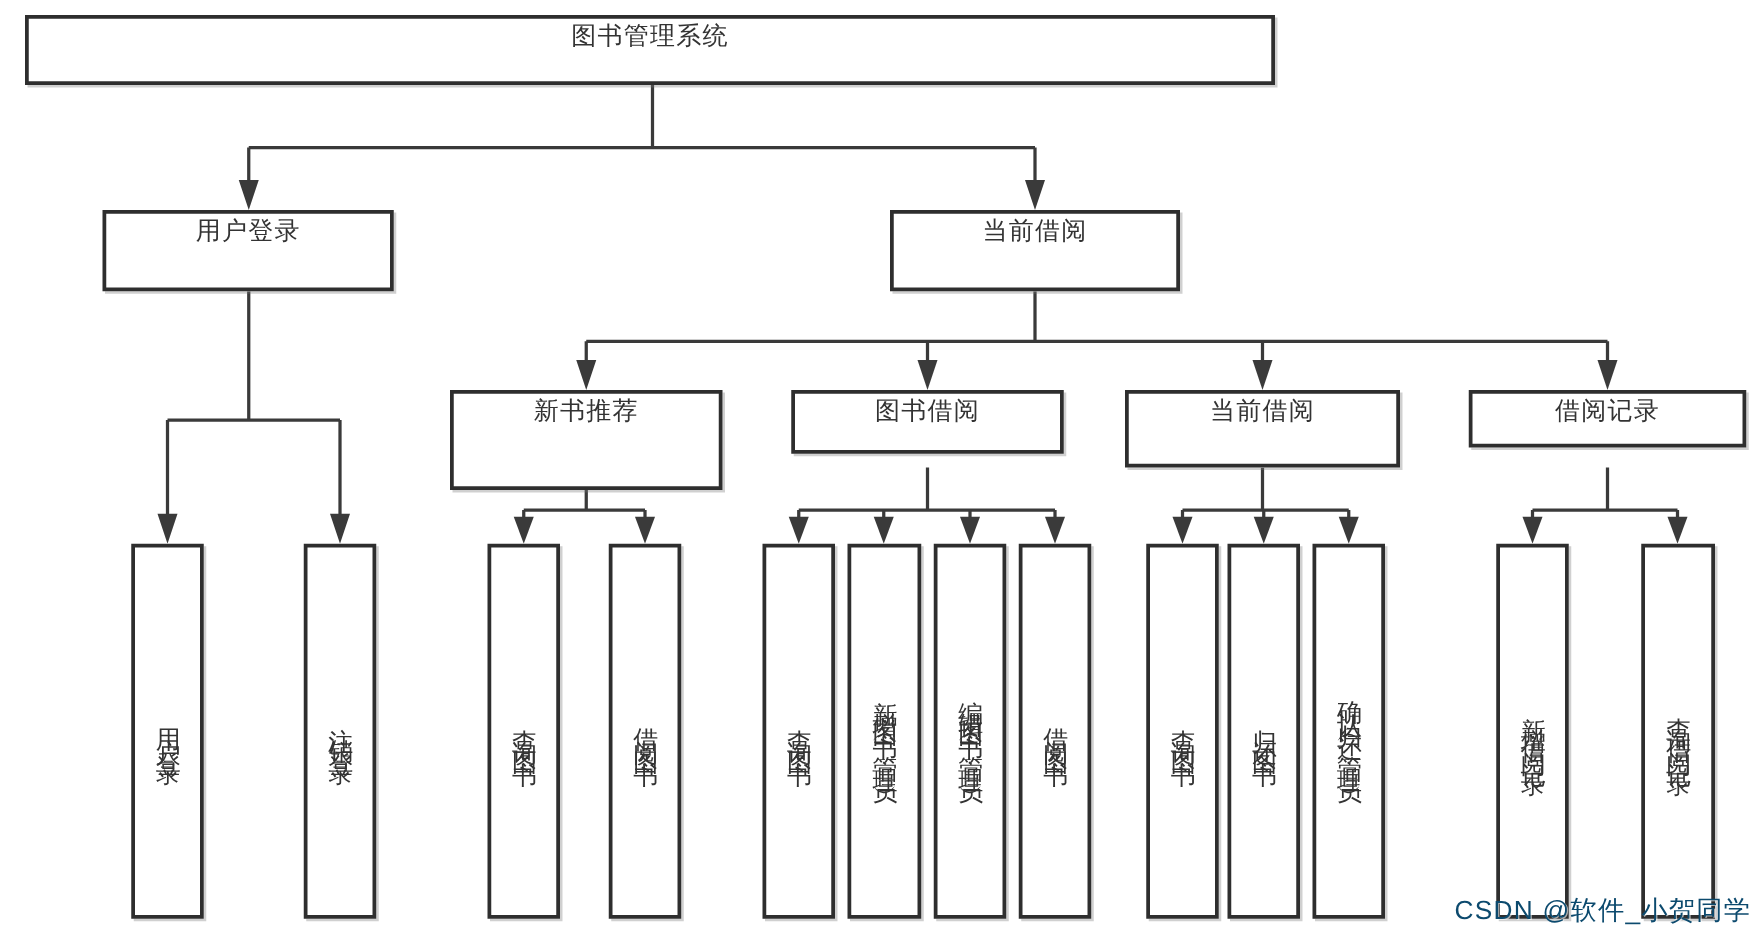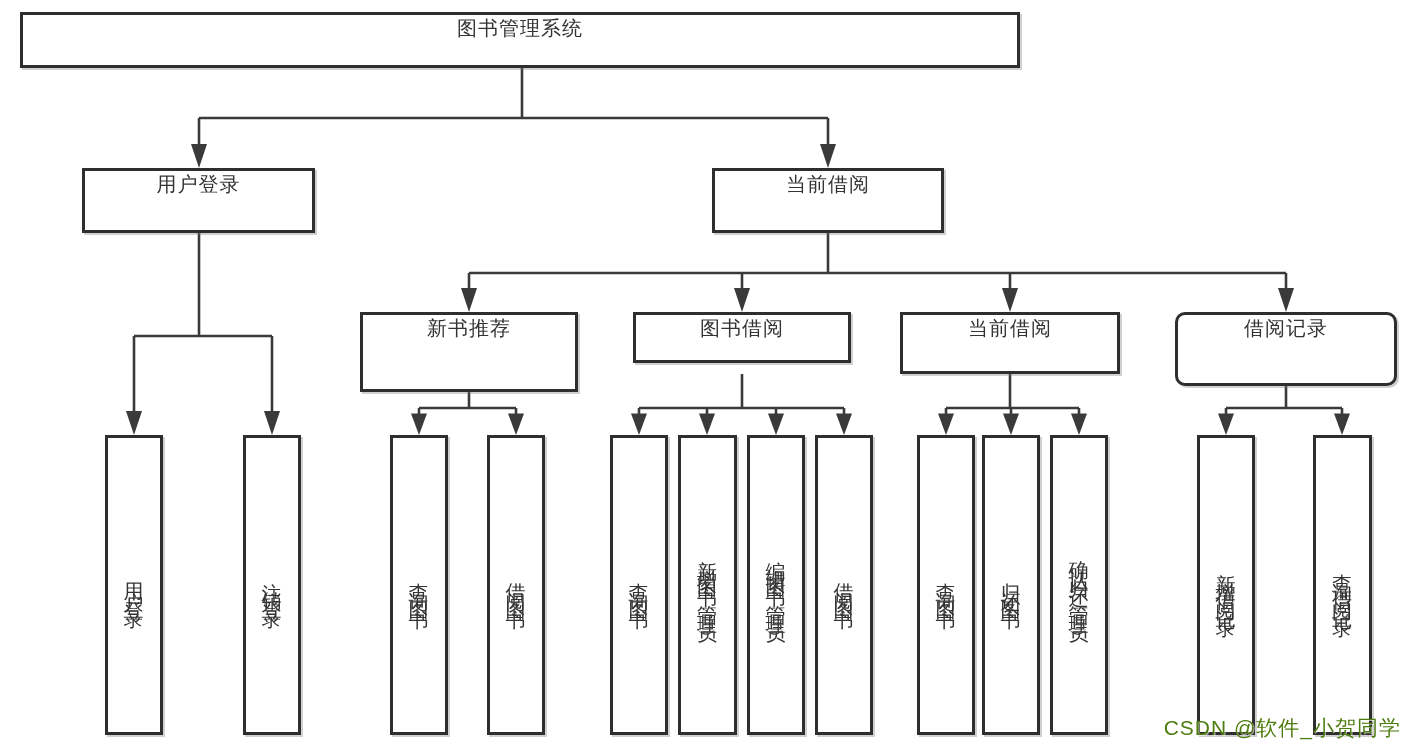--- a/index.html
+++ b/index.html
@@ -22,21 +22,21 @@
     top:435px; height:300px; width:58px;
     box-shadow:2px 2px 0 rgba(120,120,120,0.35);
   }
   .vtext {
     writing-mode:vertical-rl; text-orientation:mixed;
     font-size:20px; color:#333333; letter-spacing:9px; line-height:1;
     white-space:nowrap;
   }
   .watermark {
     position:absolute; top:714px; right:4px;
-    font-size:21px; color:#4d7c0f; letter-spacing:1px;
+    font-size:21px; color:#0c4a6e; letter-spacing:1px;
     text-shadow:1px 1px 0 rgba(255,255,255,0.6);
   }
 </style>
 </head>
 <body>
 
 <div id="stage">
 
   <svg id="wires" viewBox="0 0 1405 747" xmlns="http://www.w3.org/2000/svg">
       <line x1="522" y1="68" x2="522" y2="118" stroke="#3a3a3a" stroke-width="2.6"></line>
@@ -106,21 +106,21 @@
 
   <div class="hbox" style="left:360px; top:312px; width:218px; height:80px;">
     <span>新书推荐</span>
   </div>
   <div class="hbox" style="left:633px; top:312px; width:218px; height:51px;">
     <span>图书借阅</span>
   </div>
   <div class="hbox" style="left:900px; top:312px; width:220px; height:62px;">
     <span>当前借阅</span>
   </div>
-  <div class="hbox" style="left:1175px; top:312px; width:222px; height:74px;border-radius:10px;">
+  <div class="hbox" style="left:1175px; top:312px; width:222px; height:46px;">
     <span>借阅记录</span>
   </div>
 
   <div class="vbox" style="left:105px;">
     <span class="vtext">用户登录</span>
   </div>
   <div class="vbox" style="left:243px;">
     <span class="vtext">注销登录</span>
   </div>
 

